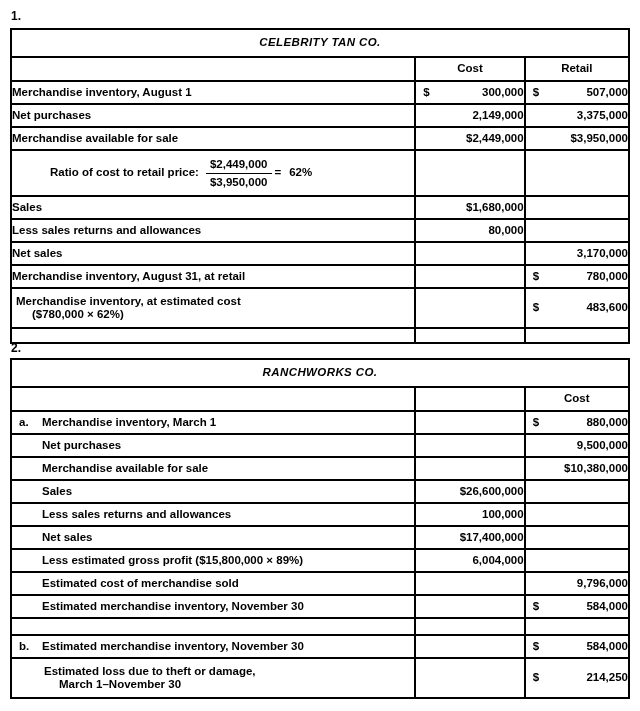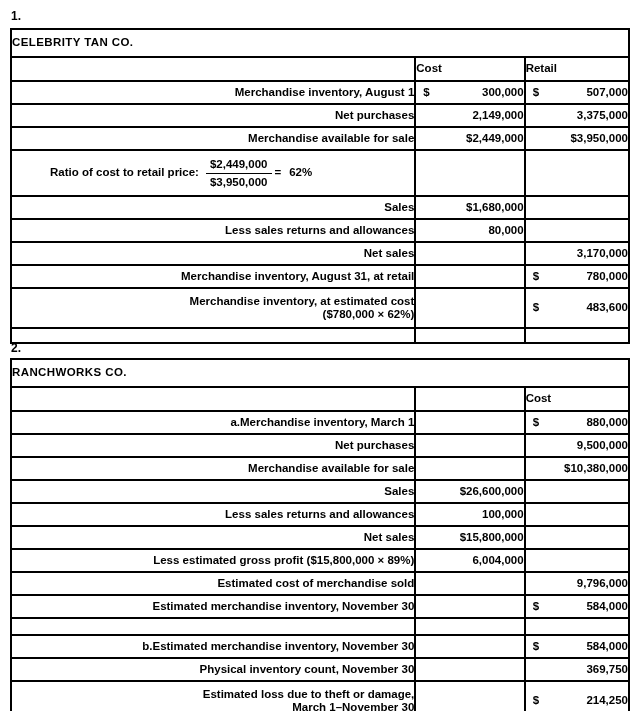--- a/index.html
+++ b/index.html
@@ -55,41 +55,42 @@
   .acct-table td:last-child { border-right: none; }
   .acct-table tr:last-child td { border-bottom: none; }
 
   
   col.c-label { width: 403px; }
   col.c-mid   { width: 109px; }
   col.c-right { width: 104px; }
 
   
   .title-cell {
-    text-align: left;
+    text-align: center;
     font-size: 12.5px;
     font-weight: bold;
     letter-spacing: 0.4px;
     height: 26px;
     padding: 0 4px;
+    font-style: italic;
   }
 
   
   .colhead {
-    text-align: left;
+    text-align: center;
     height: 22px;
     font-size: 11.5px;
     font-weight: bold;
   }
 
   
   .lbl {
     padding-left: 4px;
     height: 21px;
-    text-align: right;
+    text-align: left;
     white-space: nowrap;
   }
   .num {
     text-align: right;
     padding-right: 6px;
     height: 21px;
     white-space: nowrap;
   }
   .num .dol {
     float: left;
@@ -107,21 +108,21 @@
   }
   .lbl .markertext { display: inline-block; }
 
   
   .twoline {
     height: 38px;
     padding-top: 2px;
     padding-bottom: 2px;
   }
   .twoline .l1 { display: block; padding-left: 4px; }
-  .twoline .l2 { display: block; padding-left: 14px; }
+  .twoline .l2 { display: block; padding-left: 20px; }
   .twoline.ind .l1 { padding-left: 32px; }
   .twoline.ind .l2 { padding-left: 47px; }
 
   
   .ratio-cell {
     height: 44px;
     padding: 0;
   }
   .ratio-wrap {
     display: flex;
@@ -289,21 +290,21 @@
         <td class="num">$26,600,000</td>
         <td class="num"><span class="dol"></span><span></span></td>
       </tr>
       <tr>
         <td class="lbl"><span class="marker"></span><span class="markertext">Less sales returns and allowances</span></td>
         <td class="num">100,000</td>
         <td class="num"><span class="dol"></span><span></span></td>
       </tr>
       <tr>
         <td class="lbl"><span class="marker"></span><span class="markertext">Net sales</span></td>
-        <td class="num">$15,800,000</td>
+        <td class="num">$17,400,000</td>
         <td class="num"><span class="dol"></span><span></span></td>
       </tr>
       <tr>
         <td class="lbl"><span class="marker"></span><span class="markertext">Less estimated gross profit ($15,800,000 × 89%)</span></td>
         <td class="num">6,004,000</td>
         <td class="num"><span class="dol"></span><span></span></td>
       </tr>
       <tr>
         <td class="lbl"><span class="marker"></span><span class="markertext">Estimated cost of merchandise sold</span></td>
         <td class="num"></td>
@@ -318,25 +319,20 @@
       <tr class="spacer-row">
         <td></td>
         <td></td>
         <td></td>
       </tr>
 
       <tr>
         <td class="lbl"><span class="marker">b.</span><span class="markertext">Estimated merchandise inventory, November 30</span></td>
         <td class="num"></td>
         <td class="num"><span class="dol">$</span><span>584,000</span></td>
-      </tr>
-      <tr>
-        <td class="lbl"><span class="marker"></span><span class="markertext">Physical inventory count, November 30</span></td>
-        <td class="num"></td>
-        <td class="num"><span class="dol"></span><span>369,750</span></td>
       </tr>
 
       <tr>
         <td class="lbl twoline ind">
           <span class="l1">Estimated loss due to theft or damage,</span>
           <span class="l2">March 1–November 30</span>
         </td>
         <td class="num"></td>
         <td class="num"><span class="dol">$</span><span>214,250</span></td>
       </tr>

